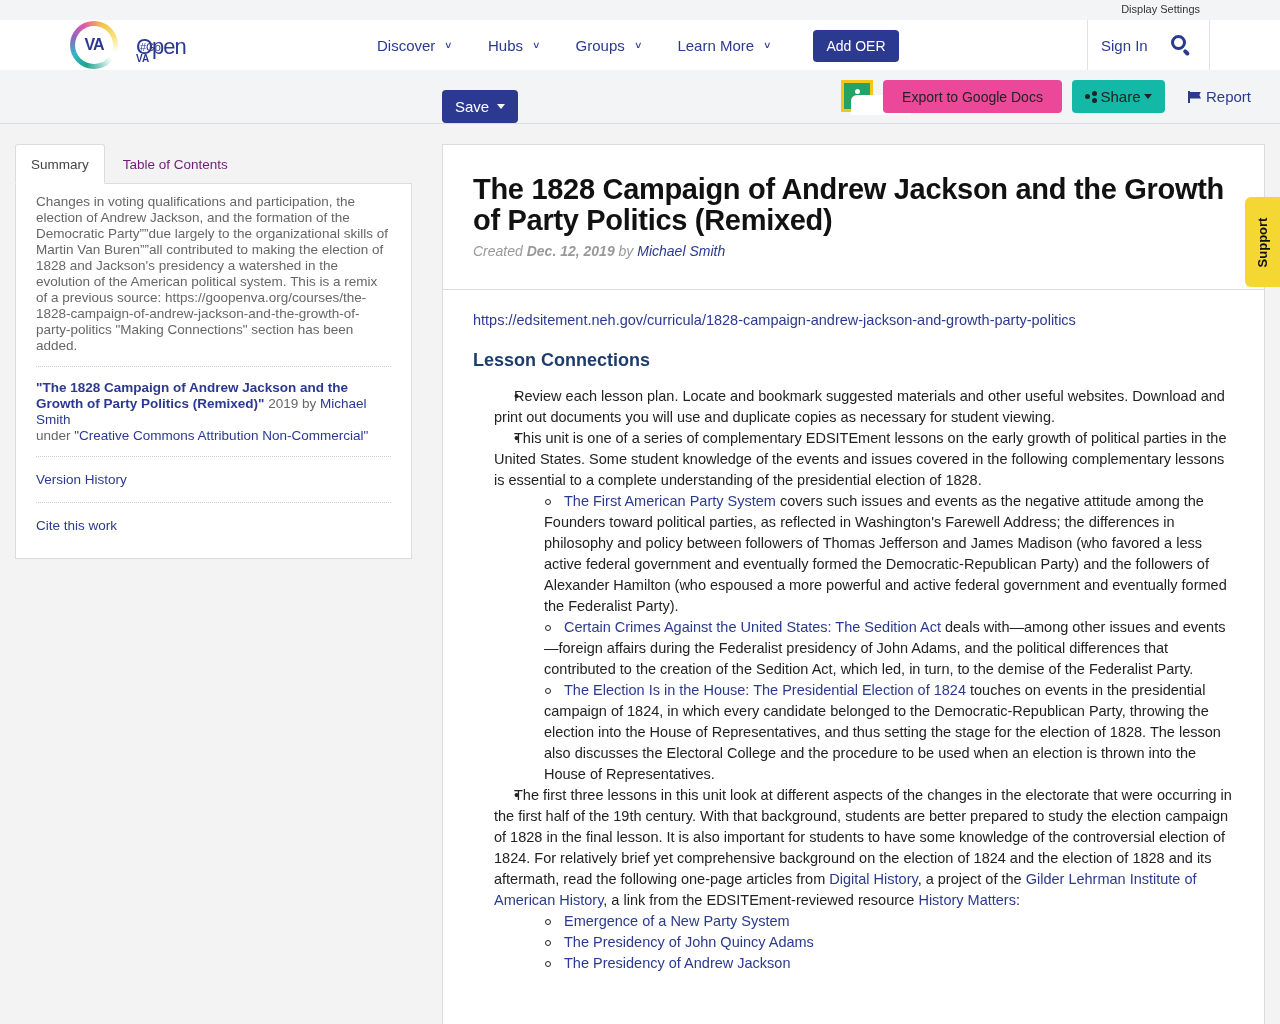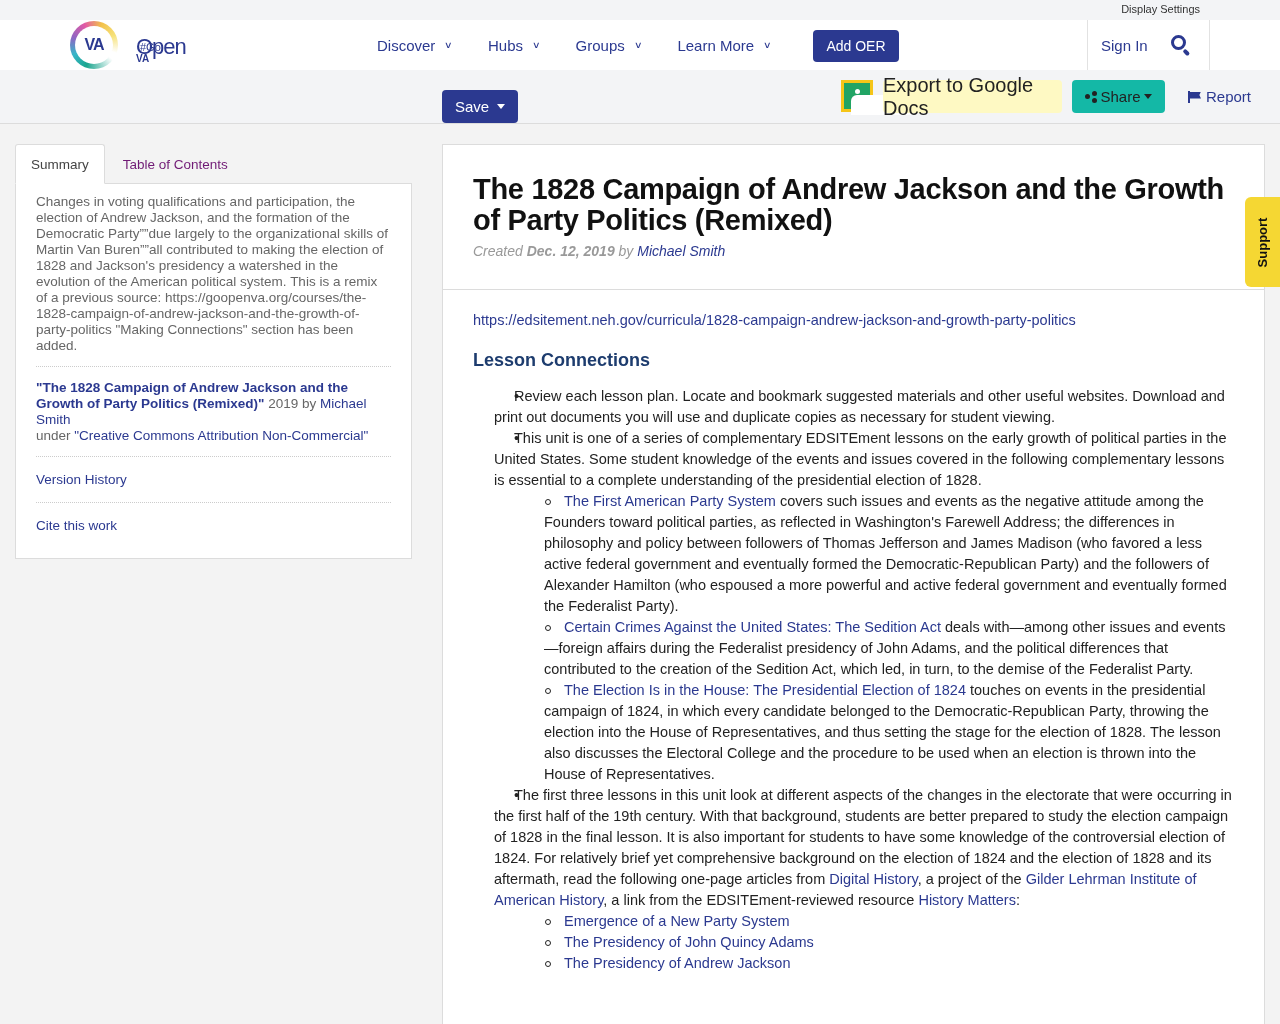--- a/index.html
+++ b/index.html
@@ -35,21 +35,21 @@
   .search-btn .handle { position: absolute; left: 14px; top: 14px; width: 7px; height: 3.5px; background: #2b3990; transform: rotate(45deg); transform-origin: left center; border-radius: 2px; }
 
   
   .toolbar { height: 54px; background: #f3f4f6; border-bottom: 1px solid #dcdcdc; position: relative; }
   .save-btn { position: absolute; left: 442px; top: 20px; width: 76px; height: 33px; background: #2b3990; color: #fff; border-radius: 4px; font-size: 15px; display: flex; align-items: center; justify-content: center; cursor: pointer; }
   .caret { display: inline-block; width: 0; height: 0; border-left: 4px solid transparent; border-right: 4px solid transparent; border-top: 5px solid currentColor; margin-left: 8px; }
   .gc-icon { position: absolute; left: 841px; top: 10px; width: 32px; height: 32px; border: 3px solid #f5c518; background: #21a464; cursor: pointer; }
   .gc-icon .head { position: absolute; left: 11px; top: 6px; width: 5px; height: 5px; border-radius: 50%; background: #fff; }
   .gc-icon .body { position: absolute; left: 7px; top: 12px; width: 13px; height: 5px; background: #fff; border-radius: 6px 6px 0 0; }
   .gc-icon .board { position: absolute; right: 3px; bottom: 3px; width: 8px; height: 2px; background: #fff; }
-  .export-btn { position: absolute; left: 883px; top: 10px; width: 179px; height: 33px; background: #fef9c3; border-radius: 4px; font-size: 20px; color: #222; display: flex; align-items: center; justify-content: center; cursor: pointer; }
+  .export-btn { position: absolute; left: 883px; top: 10px; width: 179px; height: 33px; background: #ec4899; border-radius: 4px; font-size: 14px; color: #222; display: flex; align-items: center; justify-content: center; cursor: pointer; }
   .share-btn { position: absolute; left: 1072px; top: 10px; width: 93px; height: 33px; background: #14b8a6; border-radius: 4px; font-size: 15px; color: #222; display: flex; align-items: center; justify-content: center; cursor: pointer; }
   .share-btn .caret { margin-left: 3px; }
   .share-icon { width: 12px; height: 12px; position: relative; margin-right: 3px; }
   .share-icon i { position: absolute; width: 5px; height: 5px; background: #222; border-radius: 50%; }
   .report-link { position: absolute; left: 1188px; top: 10px; height: 33px; font-size: 15px; color: #2b3990; display: flex; align-items: center; cursor: pointer; }
   .flag-icon { width: 13px; height: 12px; position: relative; margin-right: 5px; }
   .flag-icon .pole { position: absolute; left: 0; top: 0; width: 2px; height: 12px; background: #2b3990; }
   .flag-icon .cloth { position: absolute; left: 2px; top: 1px; width: 11px; height: 7px; background: #2b3990; clip-path: polygon(0 0, 100% 0, 85% 50%, 100% 100%, 0 100%); }
 
   

